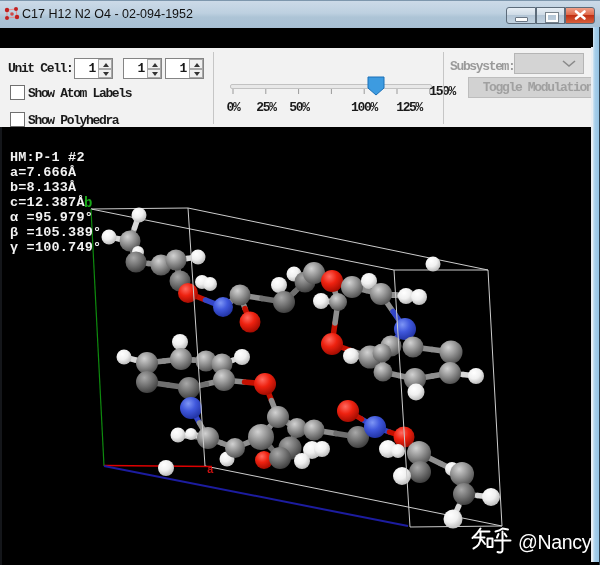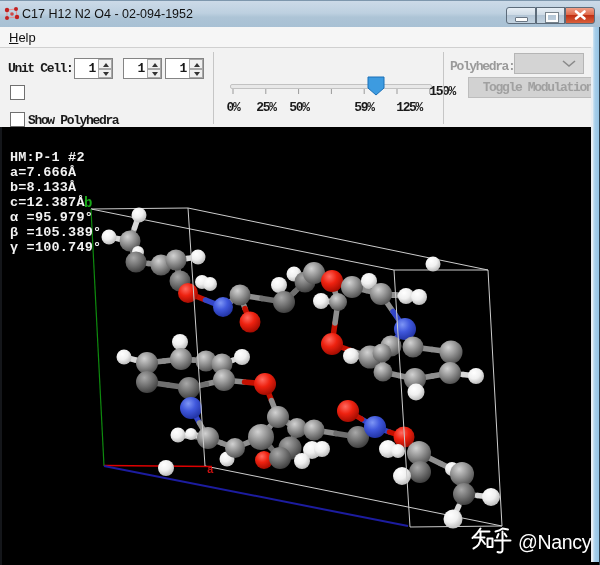--- a/index.html
+++ b/index.html
@@ -62,23 +62,20 @@
       </div>
   <div class="wbtn" id="bmax">
         <i></i>
       </div>
   <div class="wbtn" id="bclose">
     <svg width="28" height="15">
           <path d="M10 3.5 L18.5 10.5 M18.5 3.5 L10 10.5" stroke="#ffffff" stroke-width="2.6" stroke-linecap="round"></path>
         </svg>
   </div>
  </div>
- <div id="menu">
-      <span class="m"><u>H</u>elp</span>
-    </div>
  <div id="toolbar">
    <span style="position:absolute;left:8px;top:13px;">Unit Cell:</span>
    <div class="spin" style="left:74px;">
         <span class="v">1</span>
         <span class="btns">
           <span class="bu">
             <i class="tri-u"></i>
           </span>
           <span class="bd">
             <i class="tri-d"></i>
@@ -101,45 +98,46 @@
         <span class="btns">
           <span class="bu">
             <i class="tri-u"></i>
           </span>
           <span class="bd">
             <i class="tri-d"></i>
           </span>
         </span>
       </div>
    <span class="cb" style="left:10px;top:37px;"></span>
+   <span style="position:absolute;left:28px;top:38px;">Show Atom Labels</span>
    <span class="cb" style="left:10px;top:64px;"></span>
    <span style="position:absolute;left:28px;top:65px;">Show Polyhedra</span>
    <div class="vsep" style="left:213px;"></div>
    <div style="position:absolute;left:230px;top:36px;width:200px;height:3px;background:#e8e8e8;border:1px solid #c2c2c2;border-radius:2px;"></div>
    <svg width="230" height="50" style="position:absolute;left:220px;top:22px;">
      <g stroke="#9a9a9a" stroke-width="1">
        <line x1="13" y1="19" x2="13" y2="24"></line>
           <line x1="45.8" y1="19" x2="45.8" y2="24"></line>
        <line x1="78.6" y1="19" x2="78.6" y2="24"></line>
           <line x1="111.4" y1="19" x2="111.4" y2="24"></line>
        <line x1="144.2" y1="19" x2="144.2" y2="24"></line>
           <line x1="177" y1="19" x2="177" y2="24"></line>
        <line x1="209.8" y1="19" x2="209.8" y2="24"></line>
      </g>
      <path d="M148 7 h16 v11 l-8 7 l-8 -7 z" fill="#3d9be0" stroke="#1a70b8" stroke-width="1"></path>
    </svg>
    <span style="position:absolute;left:208px;top:52px;width:50px;text-align:center;">0%</span>
    <span style="position:absolute;left:241px;top:52px;width:50px;text-align:center;">25%</span>
    <span style="position:absolute;left:274px;top:52px;width:50px;text-align:center;">50%</span>
    <span style="position:absolute;left:306px;top:52px;width:50px;text-align:left;margin-top:32px;">75%</span>
-   <span style="position:absolute;left:339px;top:52px;width:50px;text-align:center;">59%</span>
+   <span style="position:absolute;left:339px;top:52px;width:50px;text-align:center;">100%</span>
    <span style="position:absolute;left:372px;top:52px;width:50px;text-align:right;">125%</span>
    <span style="position:absolute;left:405px;top:36px;width:50px;text-align:right;">150%</span>
    <div class="vsep" style="left:443px;"></div>
-   <span class="gray" style="position:absolute;left:450px;top:11px;">Polyhedra:</span>
+   <span class="gray" style="position:absolute;left:450px;top:11px;">Subsystem:</span>
    <div style="position:absolute;left:514px;top:5px;width:70px;height:21px;background:#d4d4d4;border:1px solid #b5b5b5;box-sizing:border-box;">
      <svg width="14" height="8" style="position:absolute;right:7px;top:6px;">
           <path d="M1 1 L7 6 L13 1" fill="none" stroke="#8a8a8a" stroke-width="1.6"></path>
         </svg>
    </div>
    <div class="tbtn" style="top:29px;">Toggle Modulation</div>
  </div>
  <div id="rborder"></div>
     <div id="rb2"></div>
     <div id="redge"></div>

